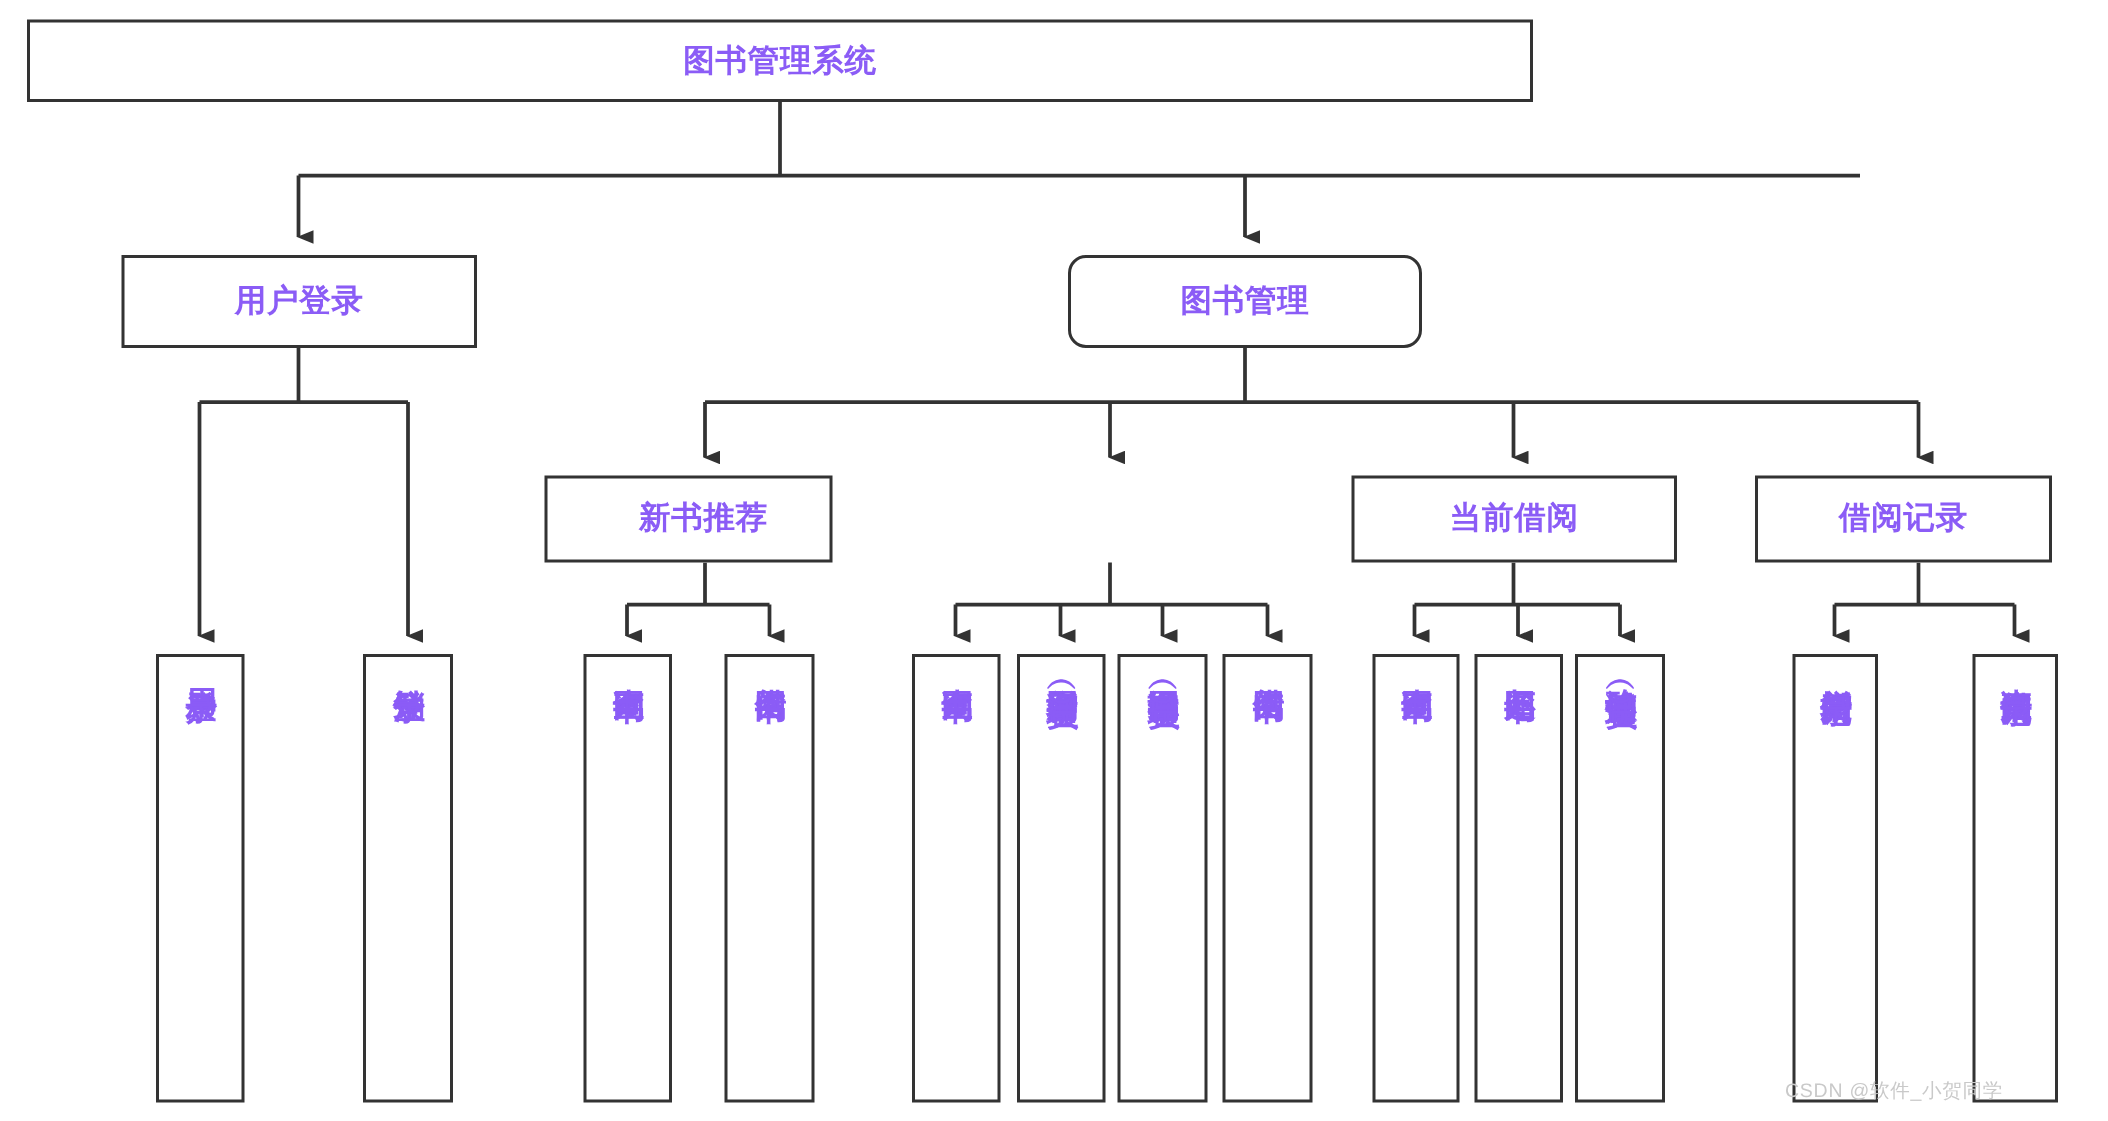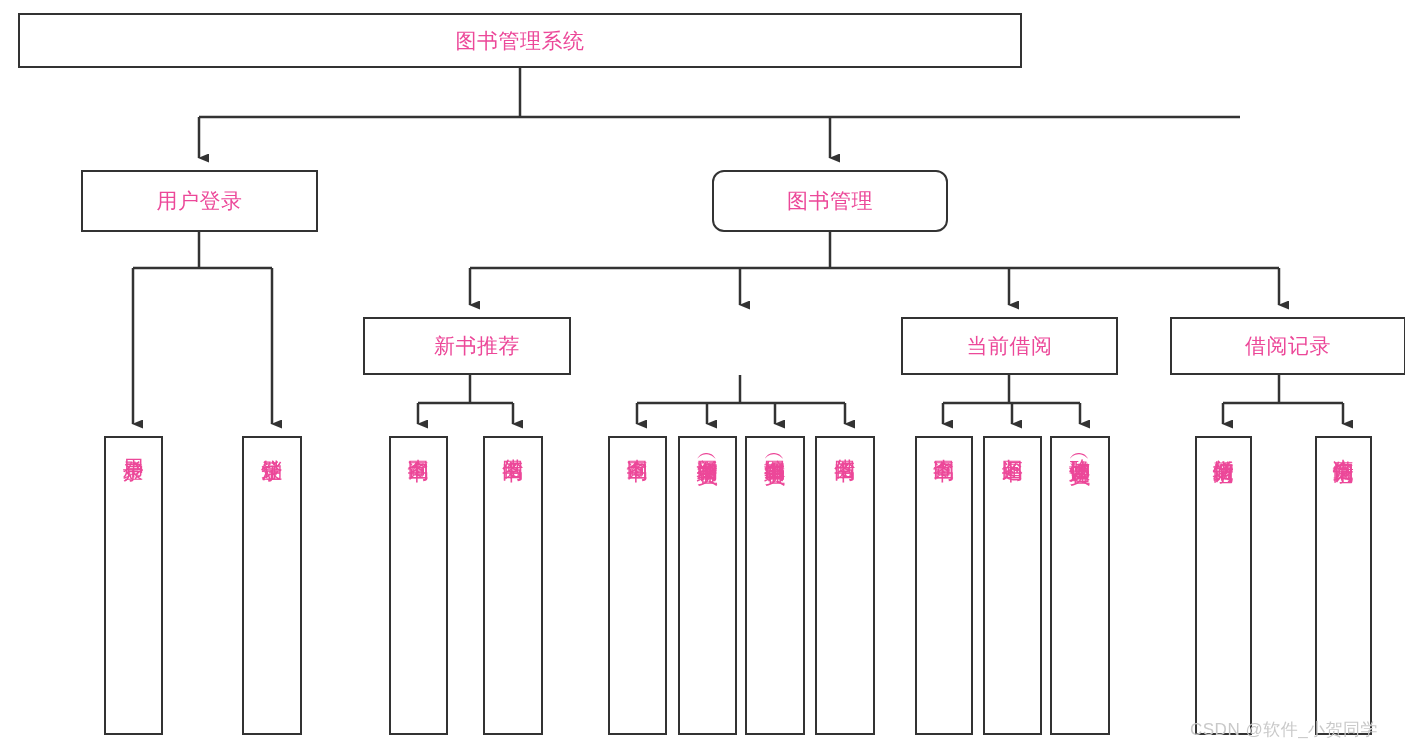--- a/index.html
+++ b/index.html
@@ -33,43 +33,44 @@
     border: 2px solid #333333;
     display: flex;
     align-items: center;
     justify-content: center;
     color: #1a1a1a;
   }
   .node-label {
     font-size: 21px;
     line-height: 1.1;
     letter-spacing: 0.5px;
-    color: #ec4899;
+    color: #8b5cf6;
     white-space: nowrap;
+    font-weight: bold;
   }
   .leaf {
     align-items: flex-start;
     justify-content: center;
     padding-top: 4px;
   }
   .leaf .node-label {
     writing-mode: vertical-rl;
     text-orientation: upright;
     font-size: 21px;
     line-height: 1.22;
     letter-spacing: 1px;
     white-space: normal;
     max-height: 292px;
   }
   .leaf.tall .node-label {
     max-height: 288px;
   }
   .watermark {
     position: absolute;
-    font-size: 17px;
+    font-size: 13px;
     color: #c9c9c9;
     letter-spacing: 0.5px;
     white-space: nowrap;
     user-select: none;
   }
 </style>
 </head>
 <body>
 
 <div id="canvas">
@@ -128,27 +129,27 @@
     <span class="node-label">图书管理系统</span>
   </div>
 
   <div class="node" style="left:81px; top:170px; width:237px; height:62px;">
     <span class="node-label">用户登录</span>
   </div>
   <div class="node" style="left:712px; top:170px; width:236px; height:62px;border-radius:12px;">
     <span class="node-label">图书管理</span>
   </div>
 
-  <div class="node" style="left:363px; top:317px; width:208px; height:58px;padding-left:20px;">
+  <div class="node" style="left:363px; top:317px; width:192px; height:58px;padding-left:20px;">
     <span class="node-label">新书推荐</span>
   </div>
   <div class="node" style="left:901px; top:317px; width:217px; height:58px;">
     <span class="node-label">当前借阅</span>
   </div>
-  <div class="node" style="left:1170px; top:317px; width:236px; height:58px;">
+  <div class="node" style="left:1170px; top:317px; width:198px; height:58px;">
     <span class="node-label">借阅记录</span>
   </div>
 
   <div class="node leaf" style="left:104px; top:436px; width:59px; height:299px;">
     <span class="node-label">用户登录</span>
   </div>
   <div class="node leaf" style="left:242px; top:436px; width:60px; height:299px;">
     <span class="node-label">注销登录</span>
   </div>
 

